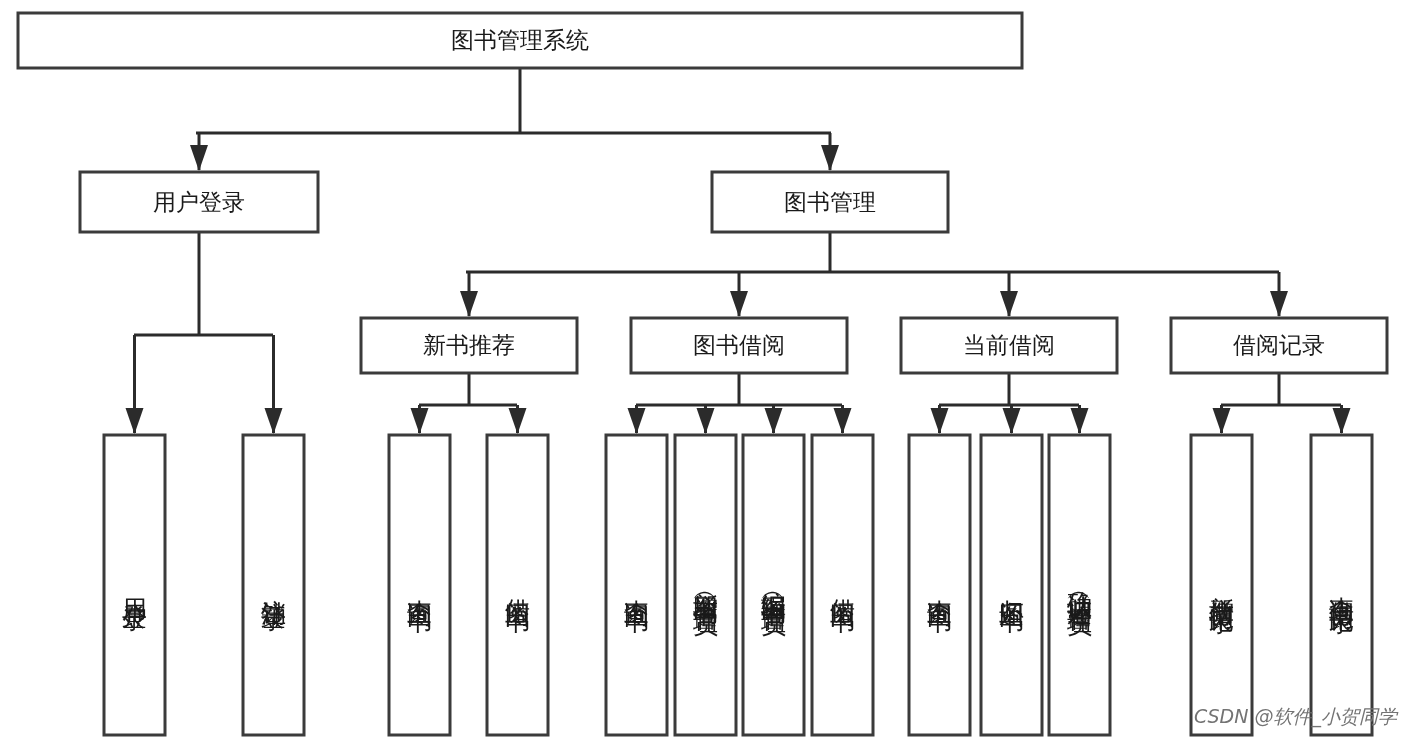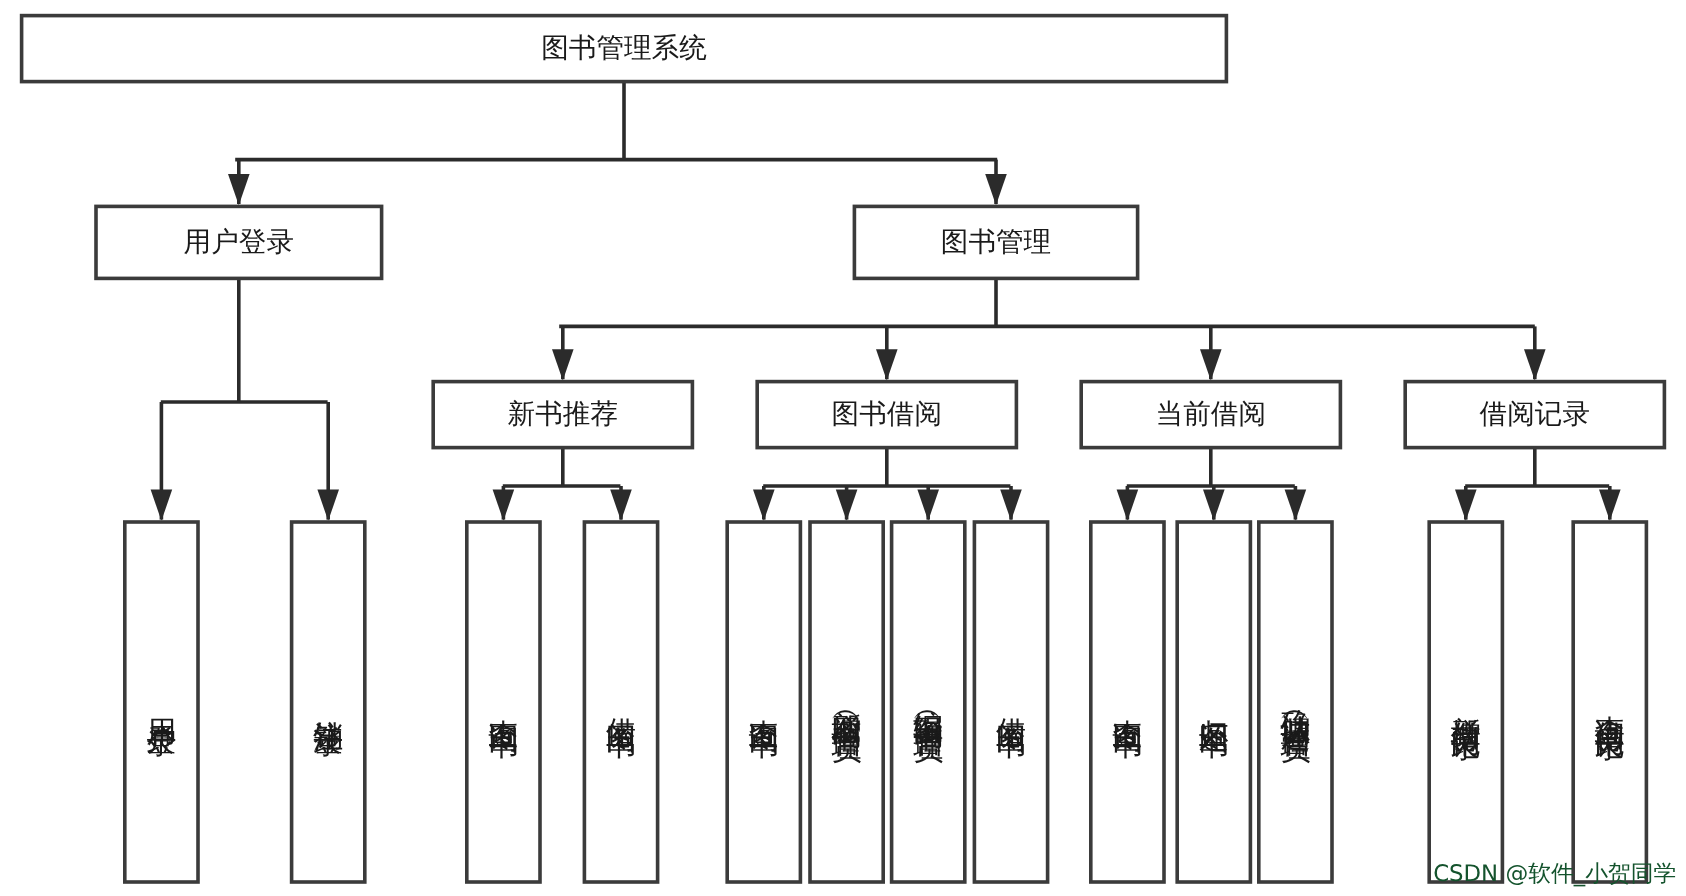--- a/index.html
+++ b/index.html
@@ -72,26 +72,27 @@
     font-size: 25px;
     line-height: 1.08;
     letter-spacing: 3px;
     color: #1a1a1a;
     white-space: nowrap;
     text-align: center;
   }
   .watermark {
     position: absolute;
     right: 8px;
-    bottom: 6px;
+    bottom: 17px;
     font-family: "DejaVu Sans", "Liberation Sans", sans-serif;
     font-size: 19px;
-    color: #14532d;
+    color: #737373;
     white-space: nowrap;
     user-select: none;
+    font-style: italic;
   }
 </style>
 </head>
 <body>
 
 <div id="diagram-root">
 
   <svg id="tree-svg" viewBox="0 0 1405 747" xmlns="http://www.w3.org/2000/svg">
     <g id="connector-layer">
         <line x1="520" y1="68" x2="520" y2="133" class="connector"></line>

